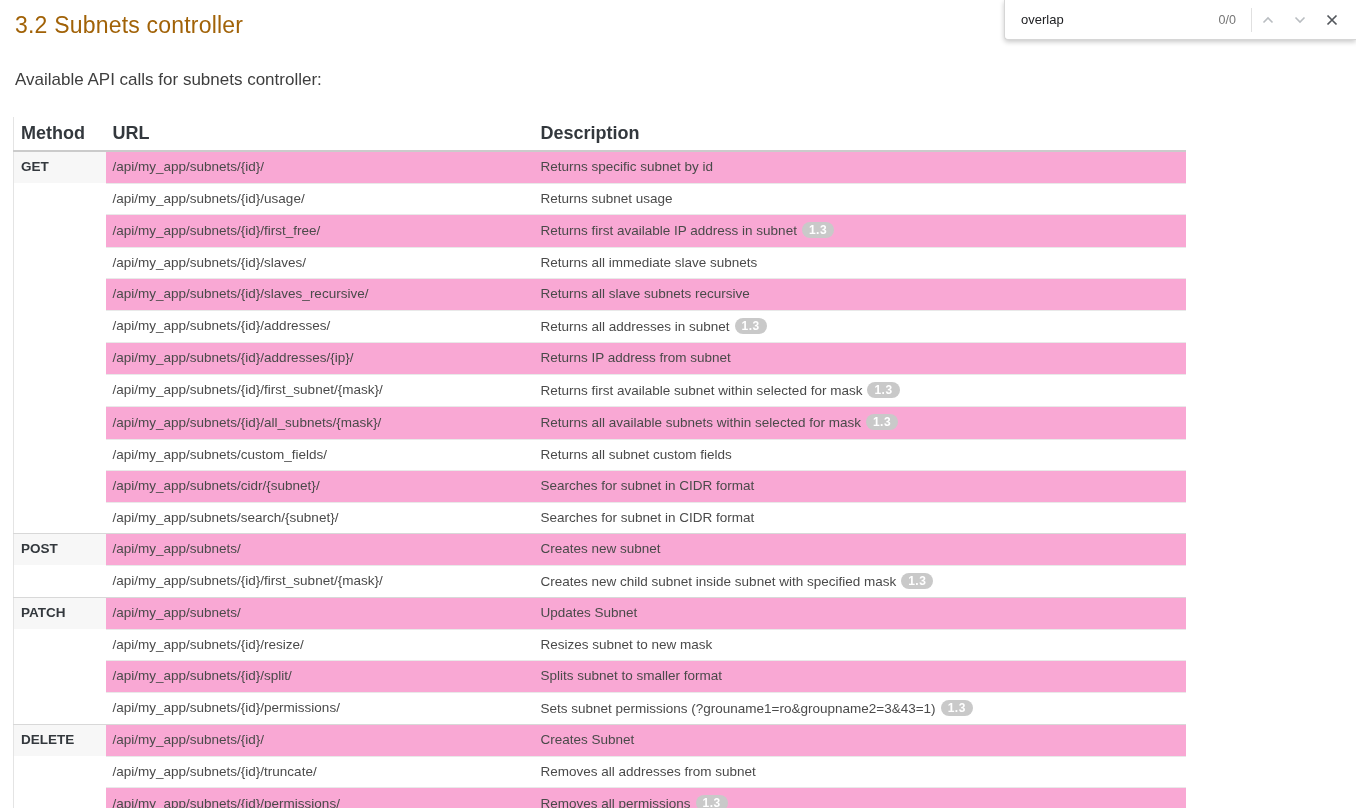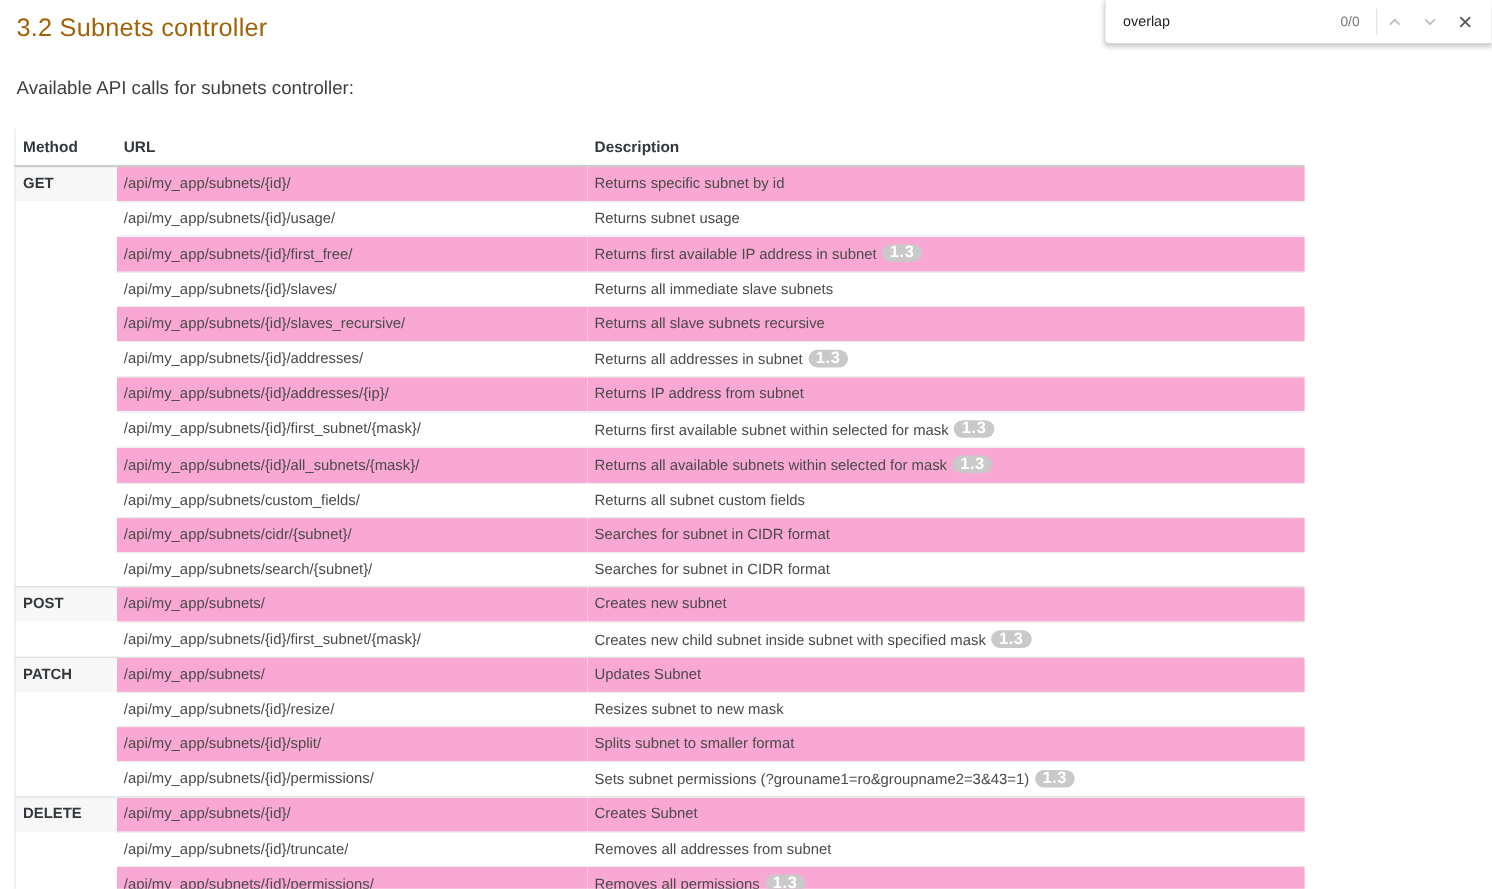--- a/index.html
+++ b/index.html
@@ -19,41 +19,41 @@
     margin-top:27px; margin-left:-2px;
     border-collapse:collapse; table-layout:fixed; width:1173px;
     border-left:1px solid #e4e4e4;
     font-size:13.5px; color:#4a4a4a;
   }
   col.c-method { width:92px; }
   col.c-url    { width:428px; }
   col.c-desc   { width:auto; }
 
   th {
-    text-align:left; font-size:14px; font-weight:bold; color:#33383d;
+    text-align:left; font-size:18px; font-weight:bold; color:#33383d;
     padding:8px 10px 9px 7px;
     border-bottom:2px solid #cbcbcb;
     line-height:16px;
   }
   td {
     padding:7px 10px 7px 7px; line-height:16.5px; vertical-align:middle;
     overflow:hidden; white-space:nowrap;
   }
   td.method-cell { font-weight:bold; color:#33383d; }
 
   tbody td.url-cell, tbody td.desc-cell { border-top:1px solid #e9e9e9; }
   tbody tr.section-first td { border-top:1px solid #d8d8d8; }
   tbody tr:first-child td { border-top:none; }
 
   tbody tr.odd td.url-cell, tbody tr.odd td.desc-cell { background:#f9a8d4; }
   tbody tr.odd.section-first td.method-cell { background:#f7f7f7; }
 
   .badge {
     display:inline-block; background:#c9c9c9; color:#ffffff;
-    font-size:15px; font-weight:bold; line-height:10px;
+    font-size:12px; font-weight:bold; line-height:10px;
     padding:3px 7px 3px 7px; border-radius:9px; margin-left:5px;
     vertical-align:1px; letter-spacing:0.5px;
   }
 
   
   .find-bar {
     position:fixed; top:0; right:0; width:352px; height:40px;
     background:#ffffff;
     border-left:1px solid #d6d6d6; border-bottom:1px solid #d6d6d6;
     border-bottom-left-radius:4px;

